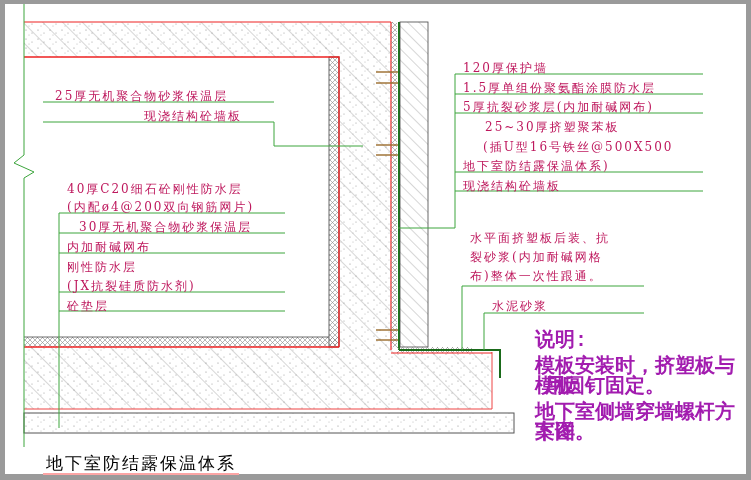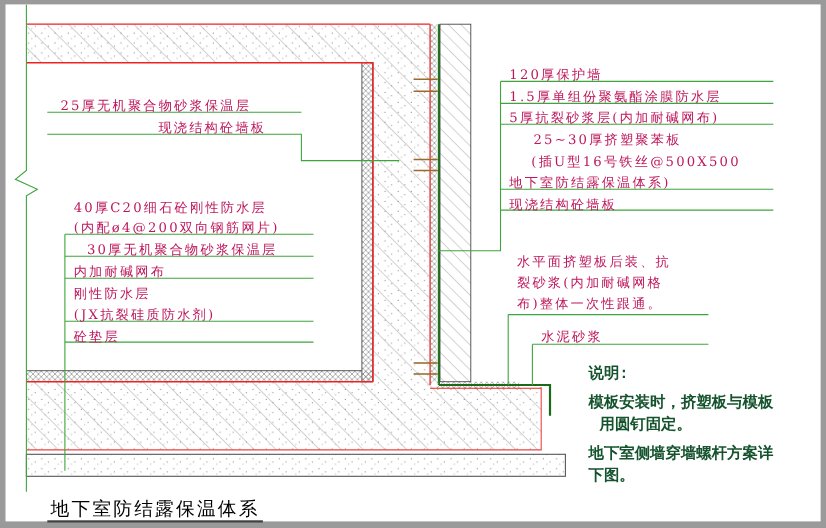--- a/index.html
+++ b/index.html
@@ -1,21 +1,21 @@
 <!DOCTYPE html>
 <html><head>
 <meta charset="utf-8">
 <style>
   html,body{margin:0;padding:0;}
   body{width:751px;height:480px;background:#9a9a9a;position:relative;overflow:hidden;font-family:"DejaVu Serif","Liberation Serif",serif;}
   .sheet{position:absolute;left:5px;top:4px;width:741px;height:470px;background:#fff;}
   svg{position:absolute;left:0;top:0;}
   .lbl{position:absolute;font-size:12px;color:#be185d;white-space:nowrap;letter-spacing:2px;line-height:15px;}
-  .note{position:absolute;font-family:Liberation Mono, monospace;font-weight:bold;font-size:14px;color:#14532d;line-height:20px;}
-  .title{position:absolute;left:38px;top:449px;font-family:"DejaVu Sans","Liberation Sans",sans-serif;font-size:17px;letter-spacing:2px;color:#000;padding:0 3px;border-bottom:2px solid #404040;line-height:20px;}
+  .note{position:absolute;font-family:Liberation Mono, monospace;font-weight:bold;font-size:20px;color:#a21caf;line-height:20px;}
+  .title{position:absolute;left:38px;top:449px;font-family:"DejaVu Sans","Liberation Sans",sans-serif;font-size:17px;letter-spacing:2px;color:#000;padding:0 3px;border-bottom:2px solid #fca5a5;line-height:20px;}
 </style>
 </head>
 <body>
 
 <div class="sheet">
   <svg width="741" height="470" viewBox="5 4 741 470">
     <defs>
       <pattern id="hatch" width="14" height="14" patternUnits="userSpaceOnUse" patternTransform="rotate(-45)">
         <line x1="0" y1="0" x2="0" y2="14" stroke="#8a8a8a" stroke-width="0.7"></line>
       </pattern>

